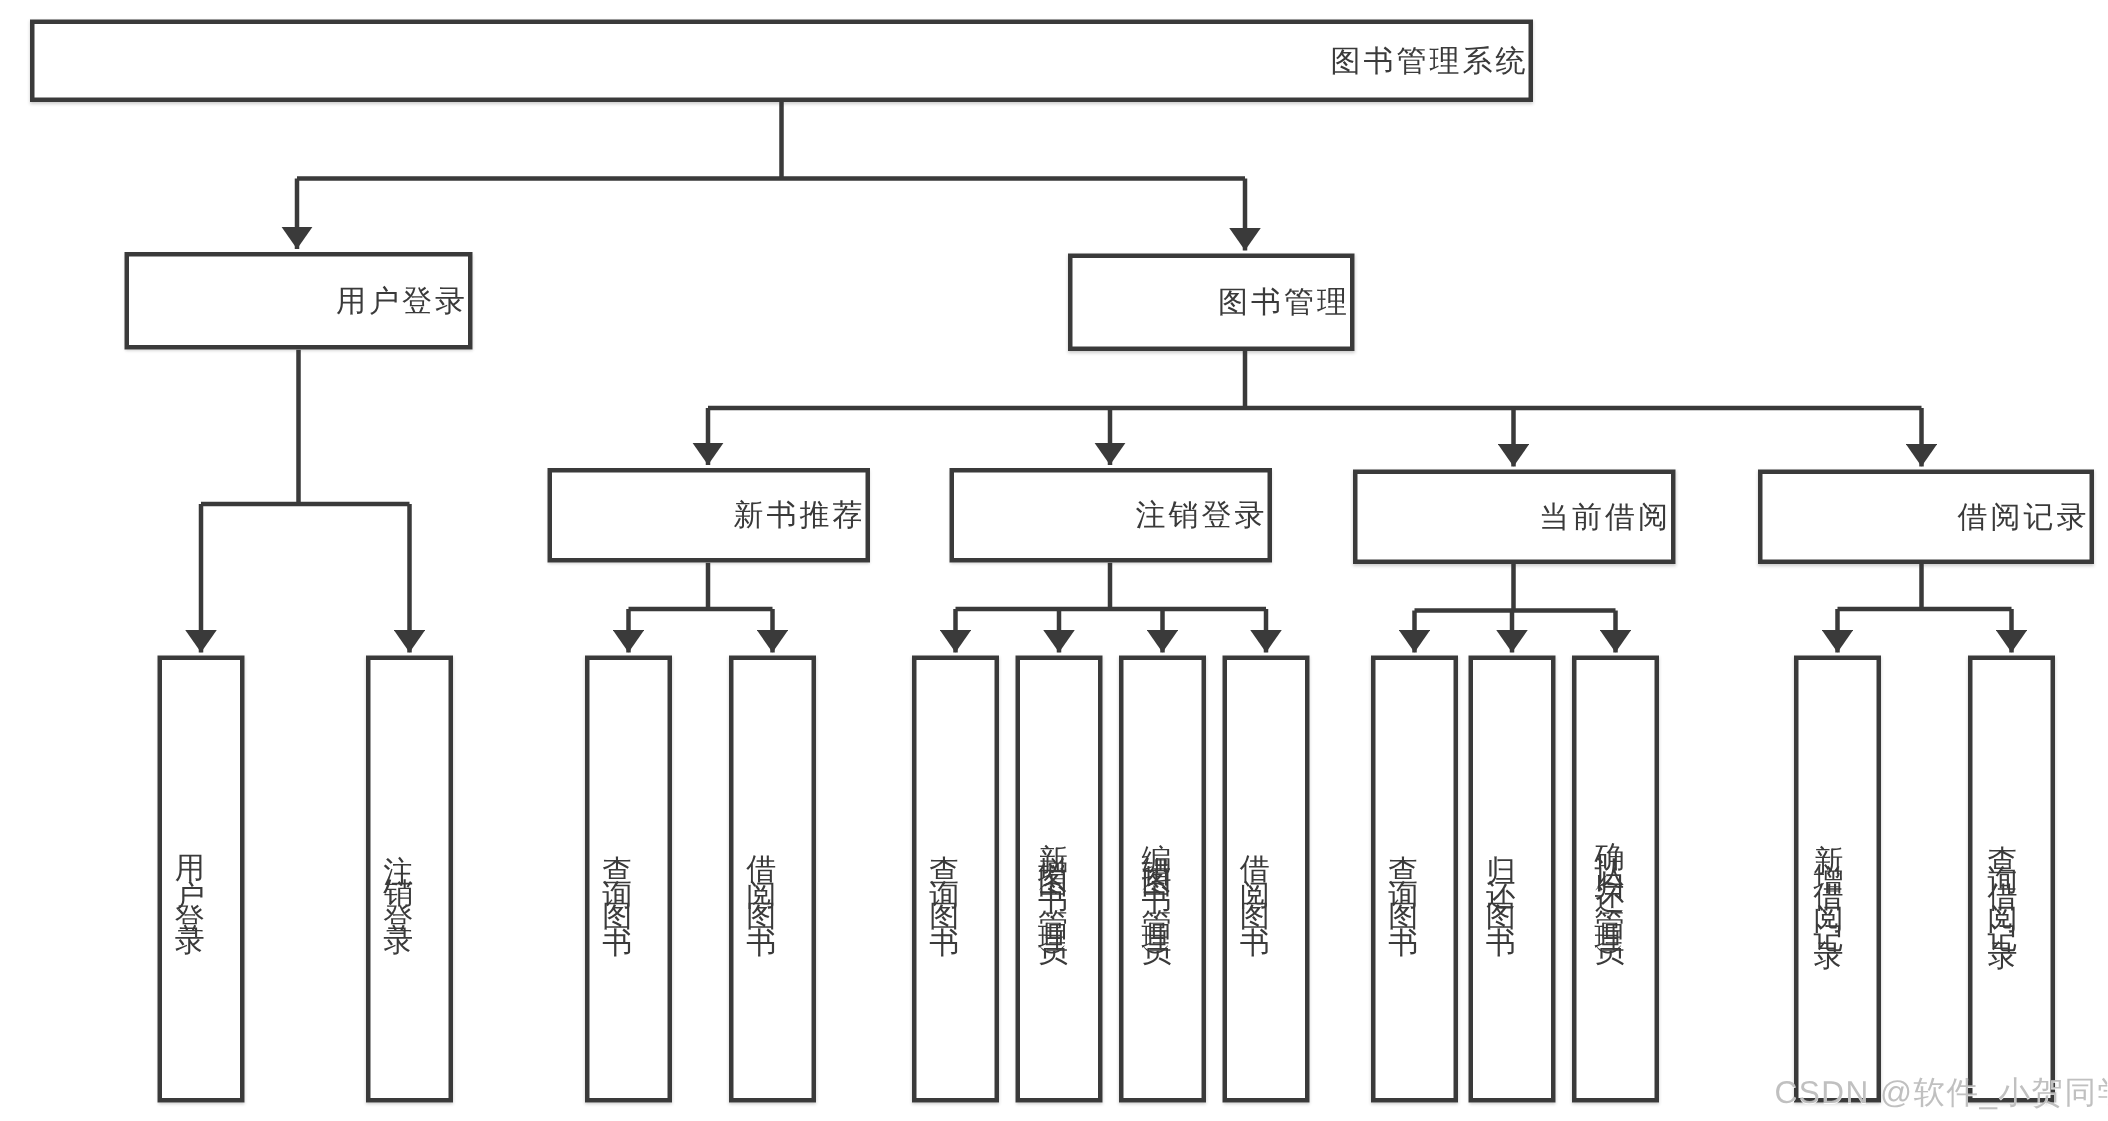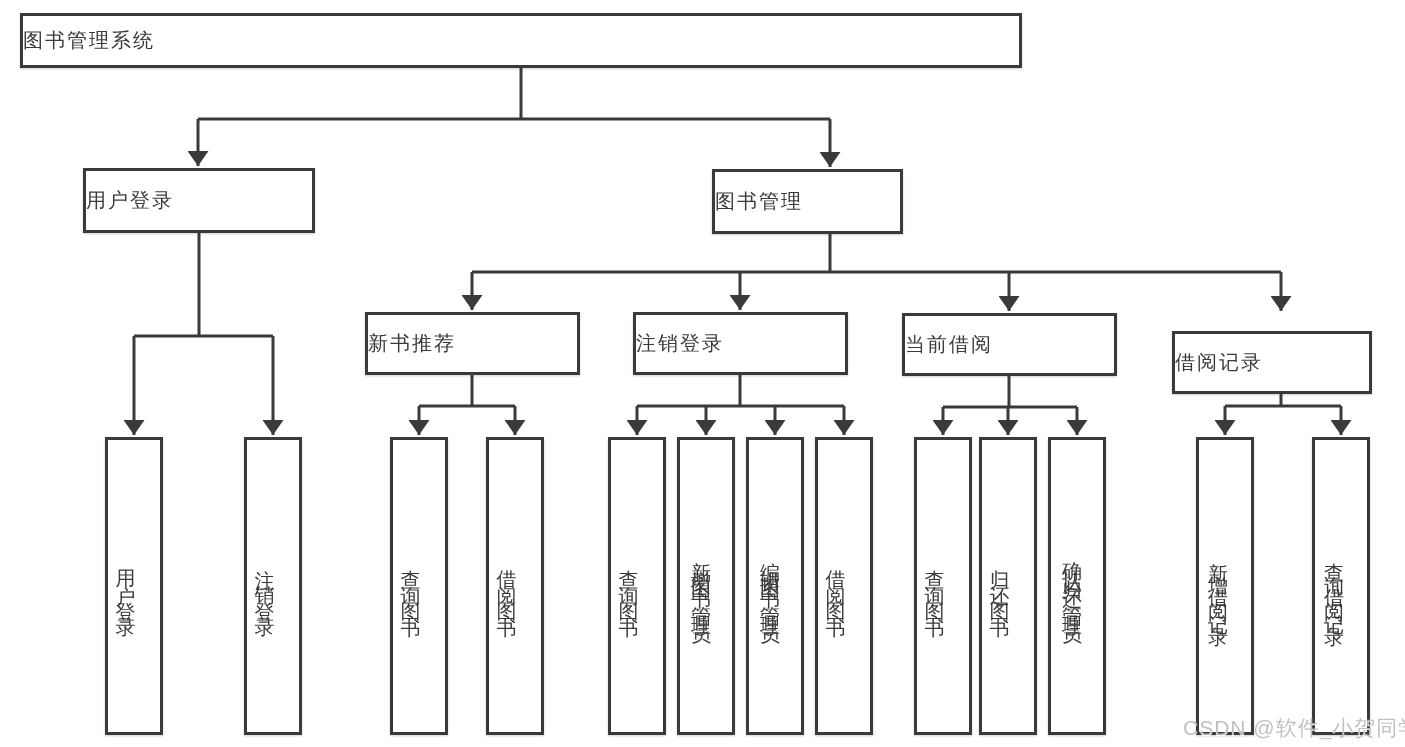--- a/index.html
+++ b/index.html
@@ -18,21 +18,21 @@
     width: 1405px; height: 747px;
     pointer-events: none;
   }
   .node {
     position: absolute;
     box-sizing: border-box;
     border: 3px solid #3a3a3a;
     background: #ffffff;
     display: flex;
     align-items: center;
-    justify-content: flex-start;
+    justify-content: flex-end;
     font-size: 20px;
     letter-spacing: 2px;
     box-shadow: 0 1px 2px rgba(60,60,60,0.25);
   }
   .leaf {
     position: absolute;
     box-sizing: border-box;
     border: 3px solid #3a3a3a;
     background: #ffffff;
     top: 437px;
@@ -127,21 +127,21 @@
 
   <div class="node" style="left:365px; top:312px; width:215px; height:63px;">
     <span>新书推荐</span>
   </div>
   <div class="node" style="left:633px; top:312px; width:215px; height:63px;">
     <span>注销登录</span>
   </div>
   <div class="node" style="left:902px; top:313px; width:215px; height:63px;">
     <span>当前借阅</span>
   </div>
-  <div class="node" style="left:1172px; top:331px; width:200px; height:63px;">
+  <div class="node" style="left:1172px; top:313px; width:224px; height:63px;">
     <span>借阅记录</span>
   </div>
 
   <div class="leaf" style="left:105px;">
     <span class="vtext sp4">用户登录</span>
   </div>
   <div class="leaf" style="left:244px;">
     <span class="vtext sp4">注销登录</span>
   </div>
 

